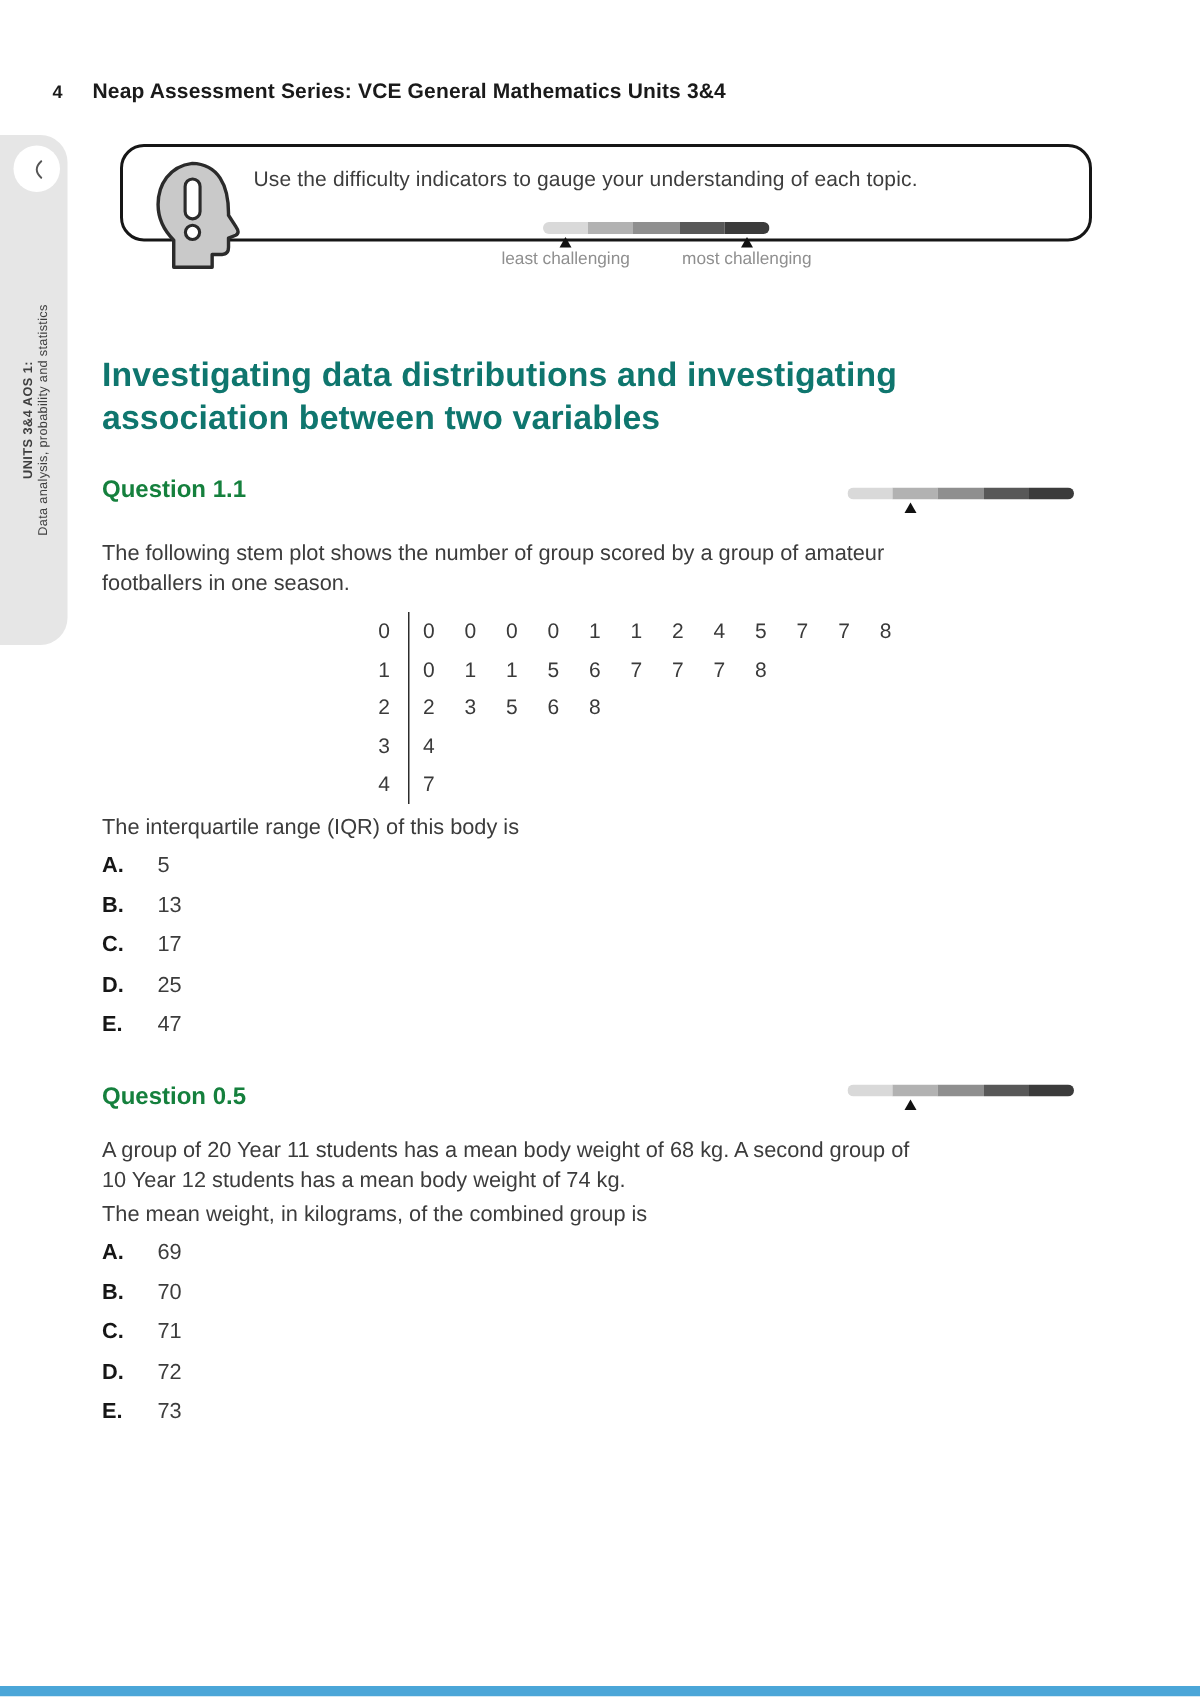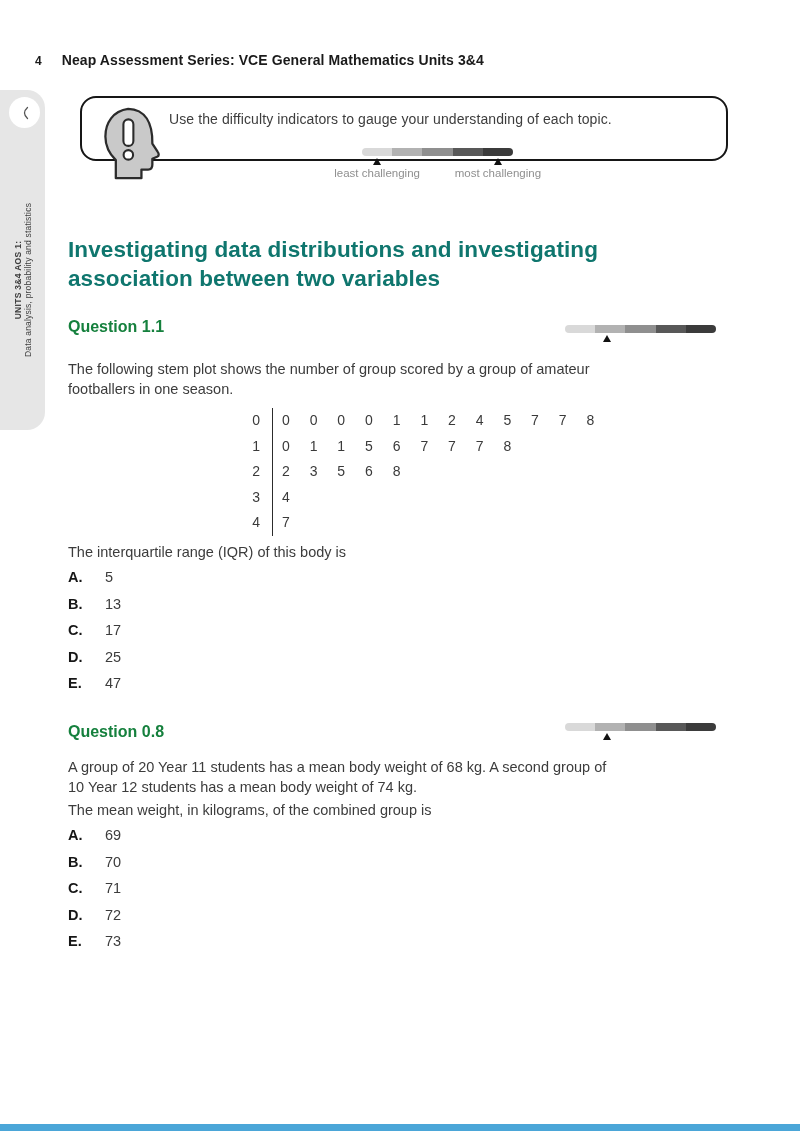--- a/index.html
+++ b/index.html
@@ -184,21 +184,21 @@
   <div class="opt-row">
     <span class="opt-letter">D.</span>
     <span class="opt-value">25</span>
   </div>
   <div class="opt-row">
     <span class="opt-letter">E.</span>
     <span class="opt-value">47</span>
   </div>
 </div>
 
-<h2 class="q-heading" style="top:723px;">Question 0.8</h2>
+<h2 class="q-heading" style="top:723px;">Question 0.5</h2>
 <div class="diffbar-wrap q-bar" style="top:723px;">
   <div class="diffbar-track">
       <span class="seg" style="background: rgb(217, 217, 217);"></span>
       <span class="seg" style="background: rgb(178, 178, 178);"></span>
       <span class="seg" style="background: rgb(143, 143, 143);"></span>
       <span class="seg" style="background: rgb(88, 88, 88);"></span>
       <span class="seg" style="background: rgb(59, 59, 59);"></span>
     </div>
   <div class="diff-marker" style="left: 28%;"></div>
 </div>

